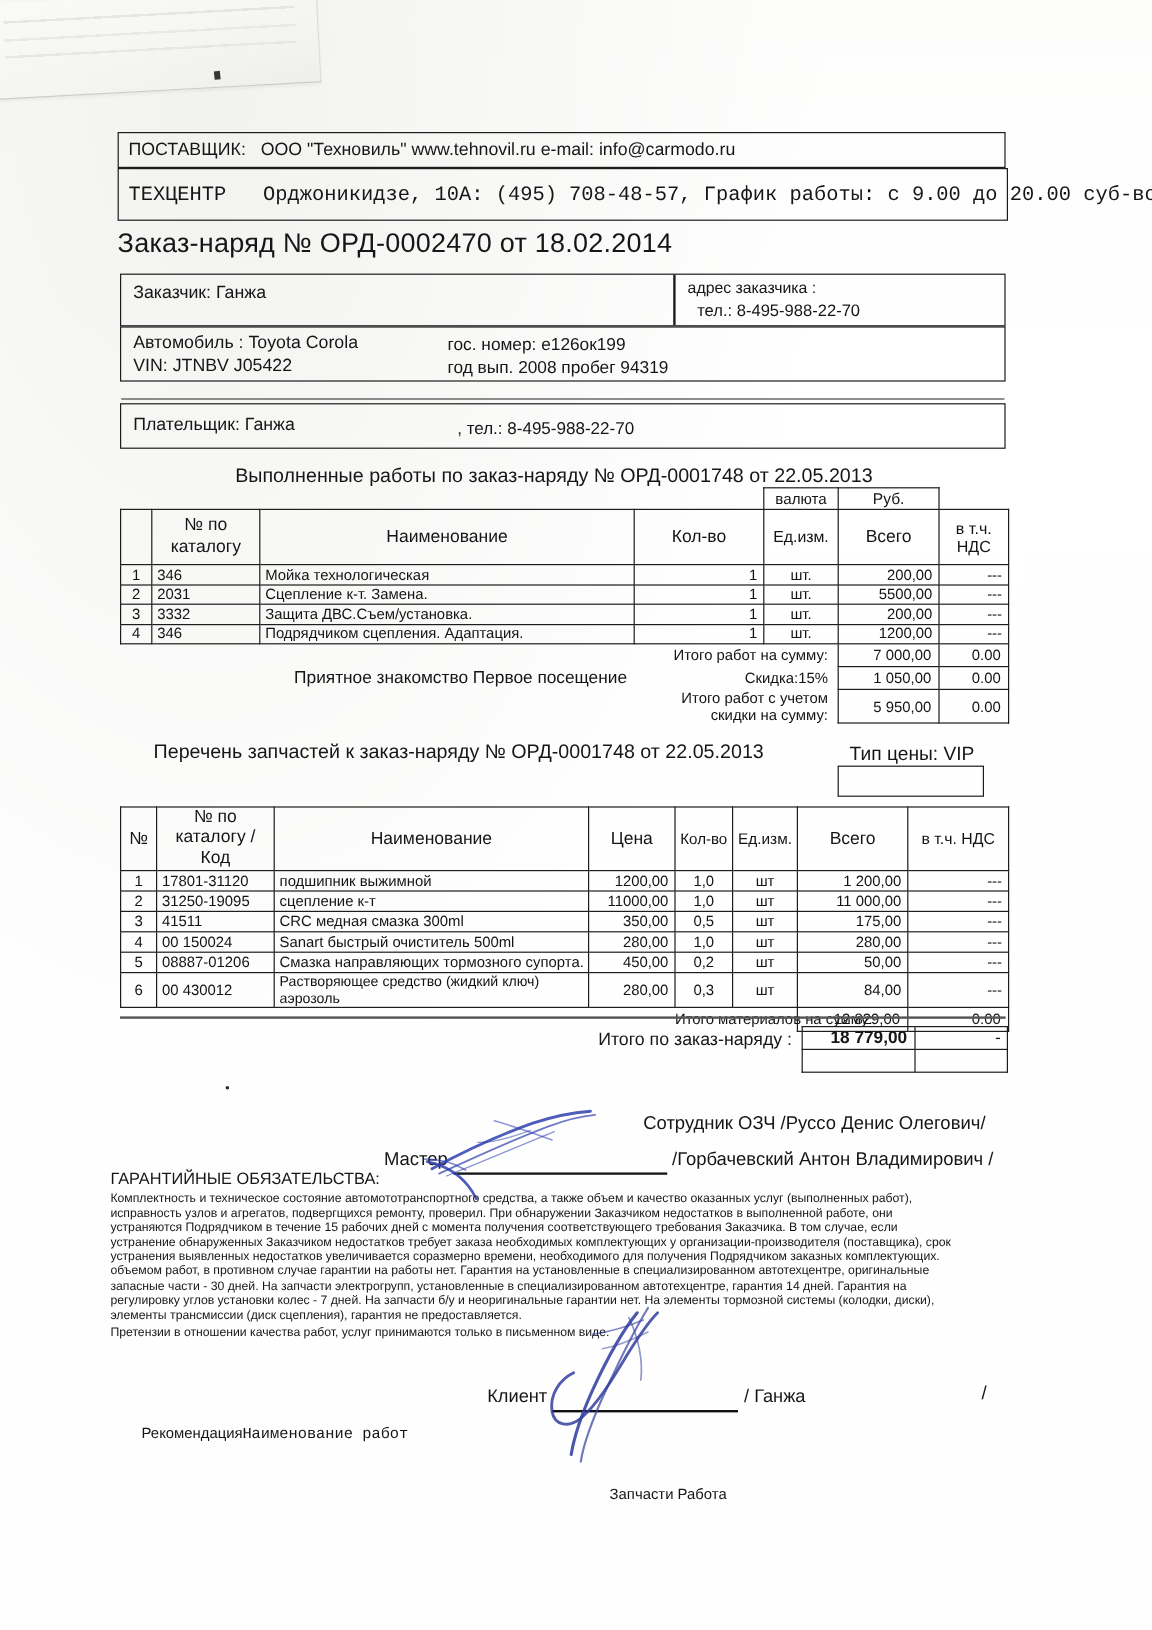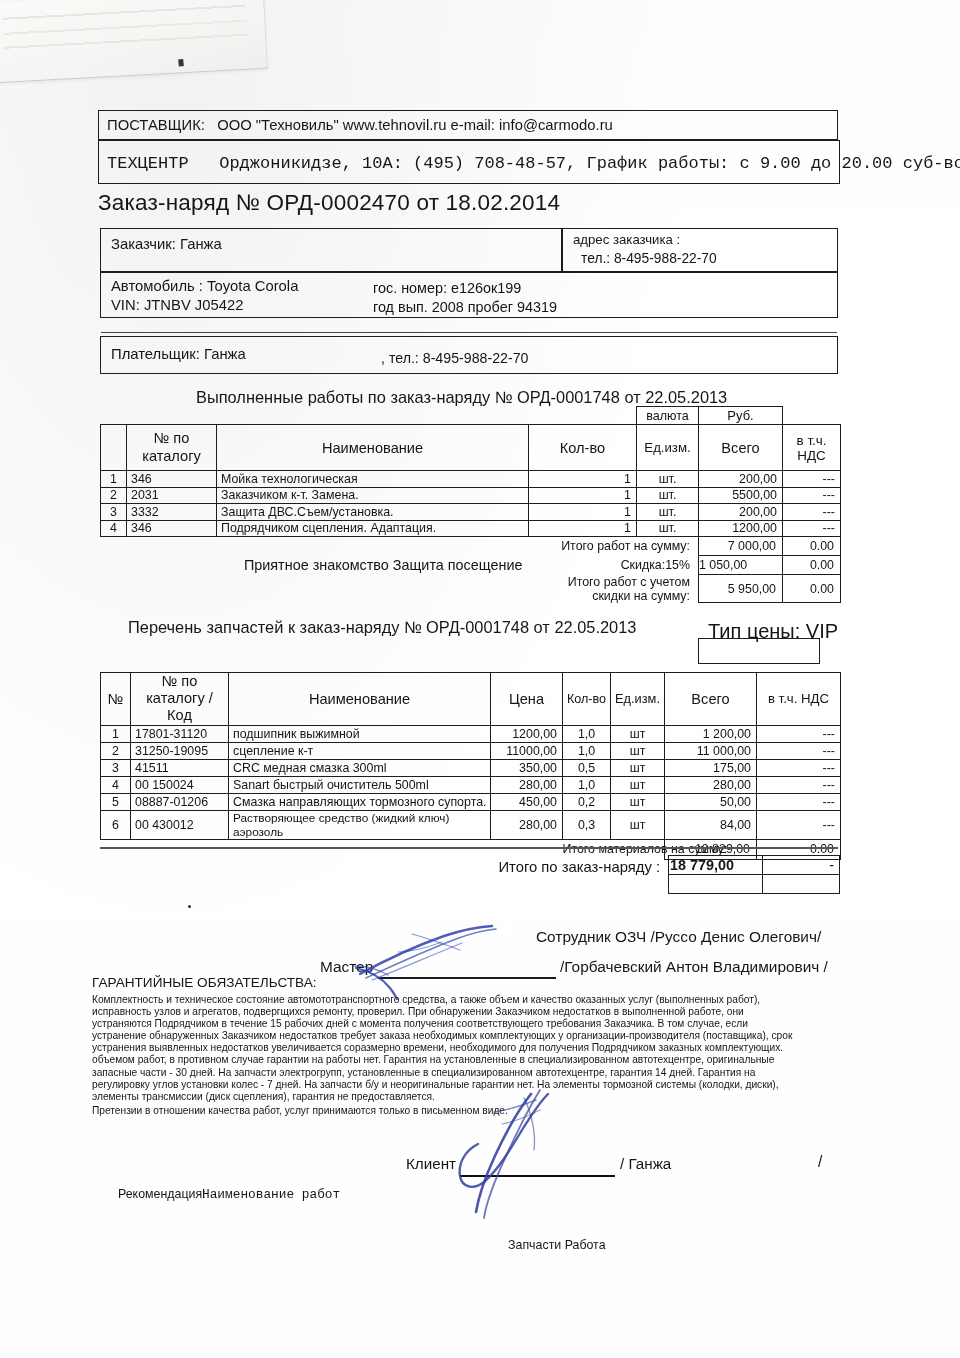--- a/index.html
+++ b/index.html
@@ -71,21 +71,21 @@
 
   #payer-box { position:absolute; left:100px; top:336px; width:738px; height:38px; }
   #payer-box::before{content:"";position:absolute;left:0;right:0;top:-5px;height:1.4px;background:#444;}
   #payer-name { position:absolute; left:10px; top:9px; font-size:14.8px; }
   #payer-tel  { position:absolute; left:280px; top:13px; font-size:14.2px; }
 
   
   .sec-title { position:absolute; font-size:16.4px; }
   #works-title { left:196px; top:388px; }
   #parts-title { left:128px; top:618px; }
-  #price-type { position:absolute; left:708px; top:620px; font-size:20px; }
+  #price-type { position:absolute; left:708px; top:620px; font-size:16px; }
   #price-type-box { position:absolute; left:698px; top:638px; width:122px; height:26px; }
 
   
   table.grid { position:absolute; border-collapse:collapse; table-layout:fixed; }
   table.grid td, table.grid th {
     border:1.2px solid #1d1d1d;
     padding:0; font-weight:normal;
     font-size:12.4px; color:#141414;
     vertical-align:middle;
   }
@@ -97,34 +97,34 @@
 
   
   #works-table { left:100px; top:406px; width:740px; }
   #works-table .rowh { height:18px; }
   #works-table .hdr { height:46px; }
   #works-table tbody tr { height:16.5px; }
 
   
   .tot-label { text-align:right; padding-right:8px !important; font-size:14.6px; border:none !important; }
   .tot-val { text-align:right; padding-right:6px !important; font-size:14.2px; font-weight:bold; }
-  .tot-val-n { padding-right:6px !important; font-size:14.2px; }
+  .tot-val-n { text-align:right; padding-right:6px !important; font-size:14.2px; }
   .tot-nds { text-align:right; padding-right:6px !important; font-size:14.2px; }
 
   
   #parts-table { left:100px; top:672px; width:740px; }
   #parts-table .hdr { height:52px; }
   #parts-table tbody tr { height:17px; }
 
   
   #grand-wrap { position:absolute; left:520px; top:855px; width:320px; }
   #grand-label { position:absolute; right:180px; top:4px; font-size:14.8px; white-space:nowrap; }
   #grand-tbl { position:absolute; left:148px; top:0; border-collapse:collapse; }
   #grand-tbl td { border:1.8px solid #1d1d1d; height:19px; font-size:14.4px; }
-  #grand-tbl td.v { width:96px; text-align:left; padding-right:6px; font-weight:bold; }
+  #grand-tbl td.v { width:96px; text-align:right; padding-right:6px; font-weight:bold; }
   #grand-tbl td.n { width:80px; text-align:right; padding-right:5px; }
   #grand-line { position:absolute; left:-420px; top:-8px; width:738px; height:1.6px; background:#555; }
 
   
   #sig-emp { position:absolute; left:536px; top:928px; font-size:15.4px; }
   #sig-master-label { position:absolute; left:320px; top:958px; font-size:15.4px; }
   #sig-master-line { position:absolute; left:378px; top:977px; width:178px; height:1.8px; background:#1b1b1b; }
   #sig-master-name { position:absolute; left:560px; top:958px; font-size:15.4px; }
 
   .sign { position:absolute; pointer-events:none; }
@@ -223,21 +223,21 @@
         <td class="l">346</td>
         <td class="l">Мойка технологическая</td>
         <td class="r">1</td>
         <td class="c">шт.</td>
         <td class="r">200,00</td>
         <td class="r">---</td>
       </tr>
       <tr>
         <td class="c">2</td>
         <td class="l">2031</td>
-        <td class="l">Заказчиком к-т. Замена.</td>
+        <td class="l">Сцепление к-т. Замена.</td>
         <td class="r">1</td>
         <td class="c">шт.</td>
         <td class="r">5500,00</td>
         <td class="r">---</td>
       </tr>
       <tr>
         <td class="c">3</td>
         <td class="l">3332</td>
         <td class="l">Защита ДВС.Съем/установка.</td>
         <td class="r">1</td>
@@ -255,21 +255,21 @@
         <td class="r">---</td>
       </tr>
 
       <tr style="height:19px">
         <td class="nb" colspan="3"></td>
         <td class="tot-label" colspan="2">Итого работ на сумму:</td>
         <td class="tot-val">7 000,00</td>
         <td class="tot-nds">0.00</td>
       </tr>
       <tr style="height:19px">
-        <td class="nb r" colspan="3" style="font-size:14.4px;padding-right:6px !important">Приятное знакомство Защита посещение</td>
+        <td class="nb r" colspan="3" style="font-size:14.4px;padding-right:6px !important">Приятное знакомство Первое посещение</td>
         <td class="tot-label" colspan="2">Скидка:15%</td>
         <td class="tot-val-n">1 050,00</td>
         <td class="tot-nds">0.00</td>
       </tr>
       <tr style="height:19px">
         <td class="nb" colspan="3"></td>
         <td class="tot-label" colspan="2">Итого работ с учетом скидки на сумму:</td>
         <td class="tot-val">5 950,00</td>
         <td class="tot-nds">0.00</td>
       </tr>

